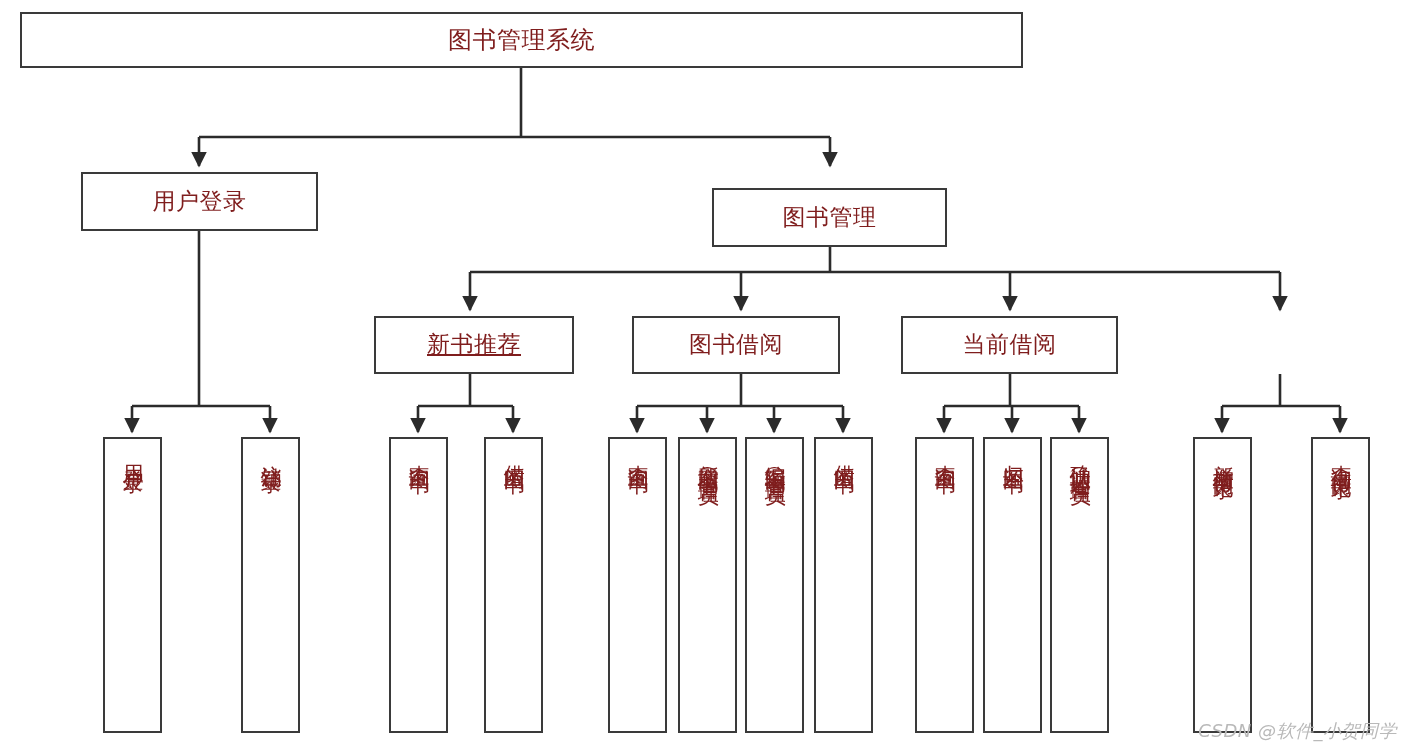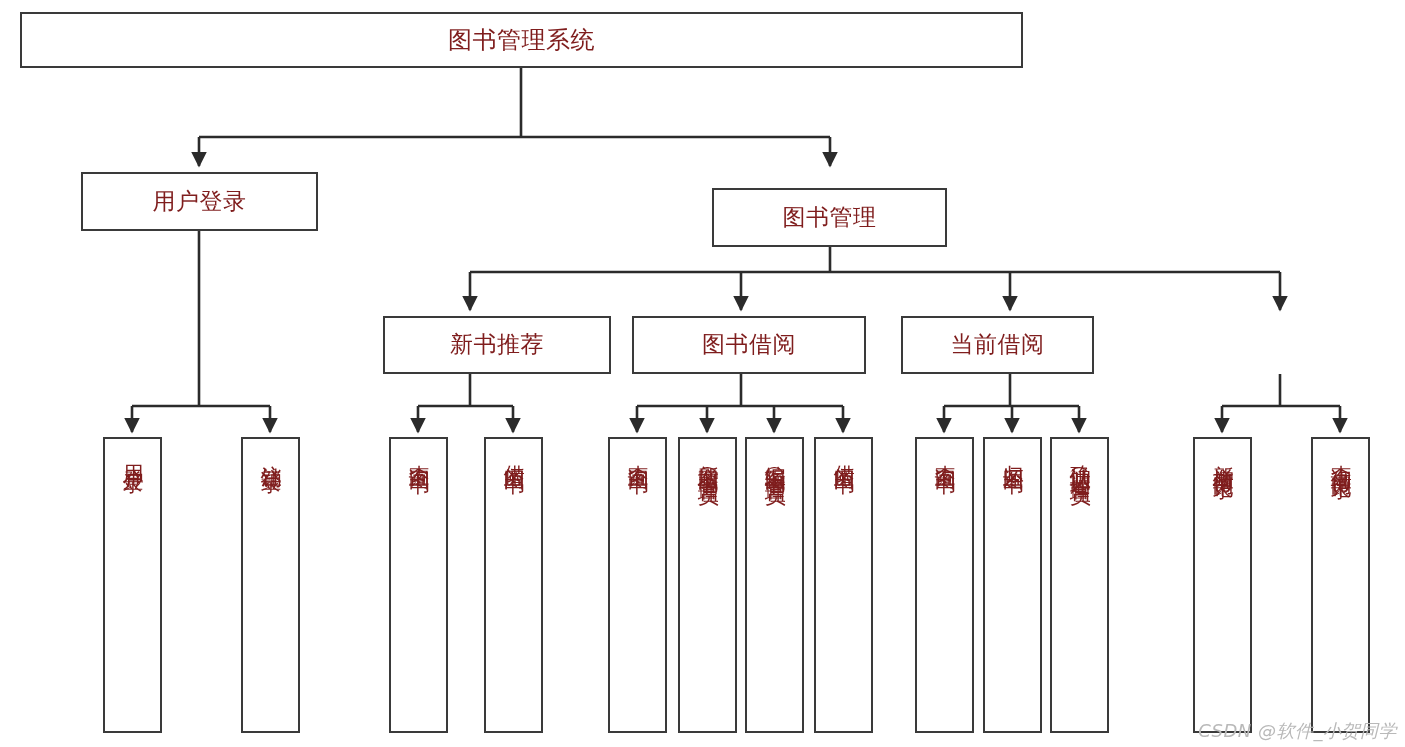--- a/index.html
+++ b/index.html
@@ -127,27 +127,27 @@
     <span class="lbl">图书管理系统</span>
   </div>
 
   <div class="node h" style="left:81px;top:172px;width:237px;height:59px;">
     <span class="lbl">用户登录</span>
   </div>
   <div class="node h" style="left:712px;top:172px;width:235px;height:59px;margin-top:16px;">
     <span class="lbl">图书管理</span>
   </div>
 
-  <div class="node h" style="left:383px;top:316px;width:228px;height:58px;">
+  <div class="node h" style="left:374px;top:316px;width:200px;height:58px;text-decoration:underline;">
     <span class="lbl">新书推荐</span>
   </div>
-  <div class="node h" style="left:632px;top:316px;width:234px;height:58px;">
+  <div class="node h" style="left:632px;top:316px;width:208px;height:58px;">
     <span class="lbl">图书借阅</span>
   </div>
-  <div class="node h" style="left:901px;top:316px;width:193px;height:58px;">
+  <div class="node h" style="left:901px;top:316px;width:217px;height:58px;">
     <span class="lbl">当前借阅</span>
   </div>
 
   <div class="node v" style="left:103px;top:437px;width:59px;height:296px;">
     <span class="lbl">用户登录</span>
   </div>
   <div class="node v" style="left:241px;top:437px;width:59px;height:296px;">
     <span class="lbl">注销登录</span>
   </div>
 

